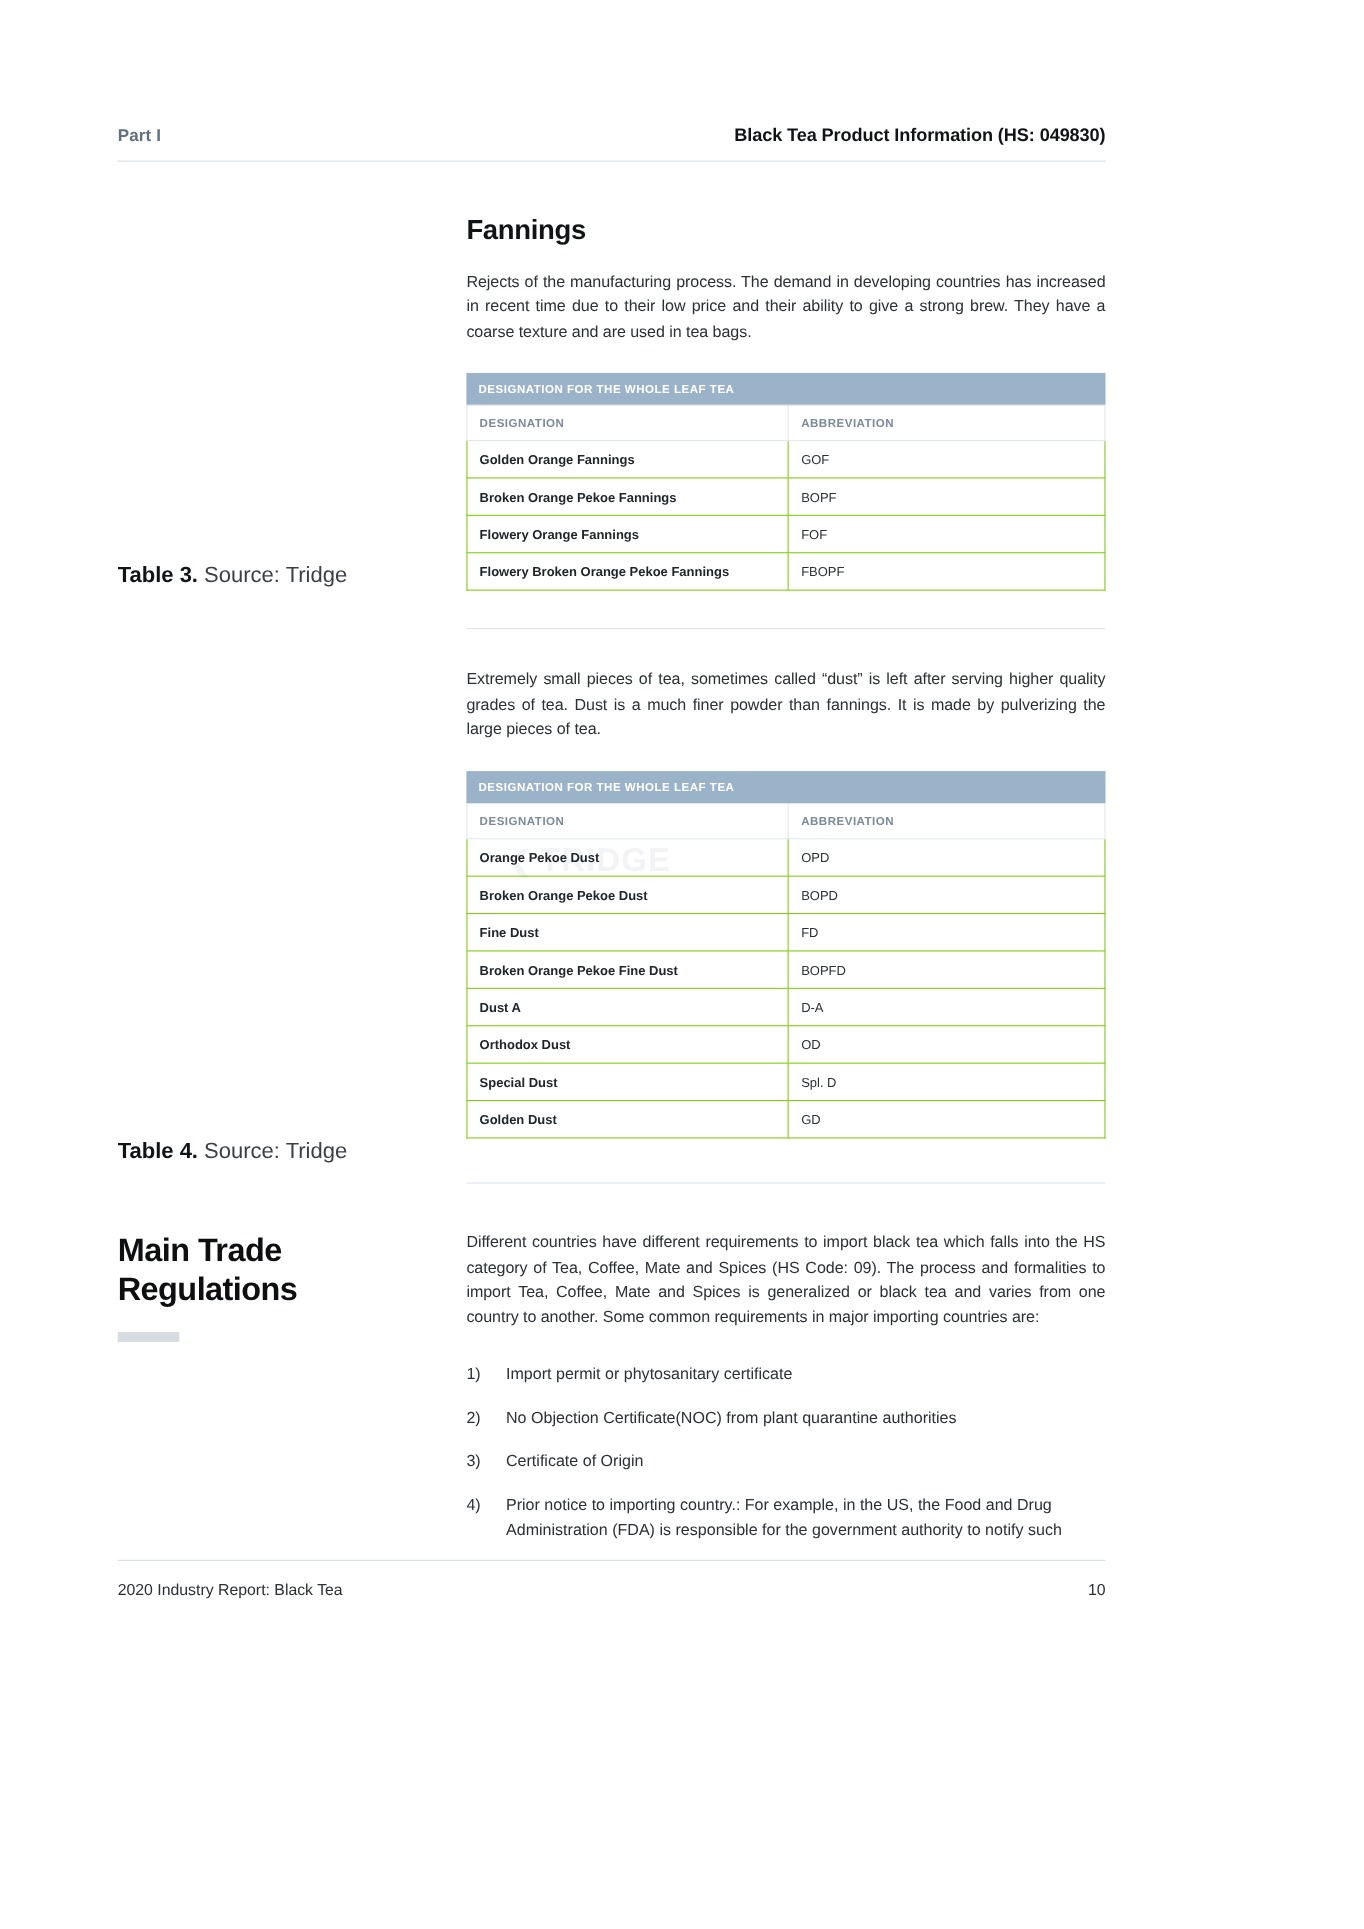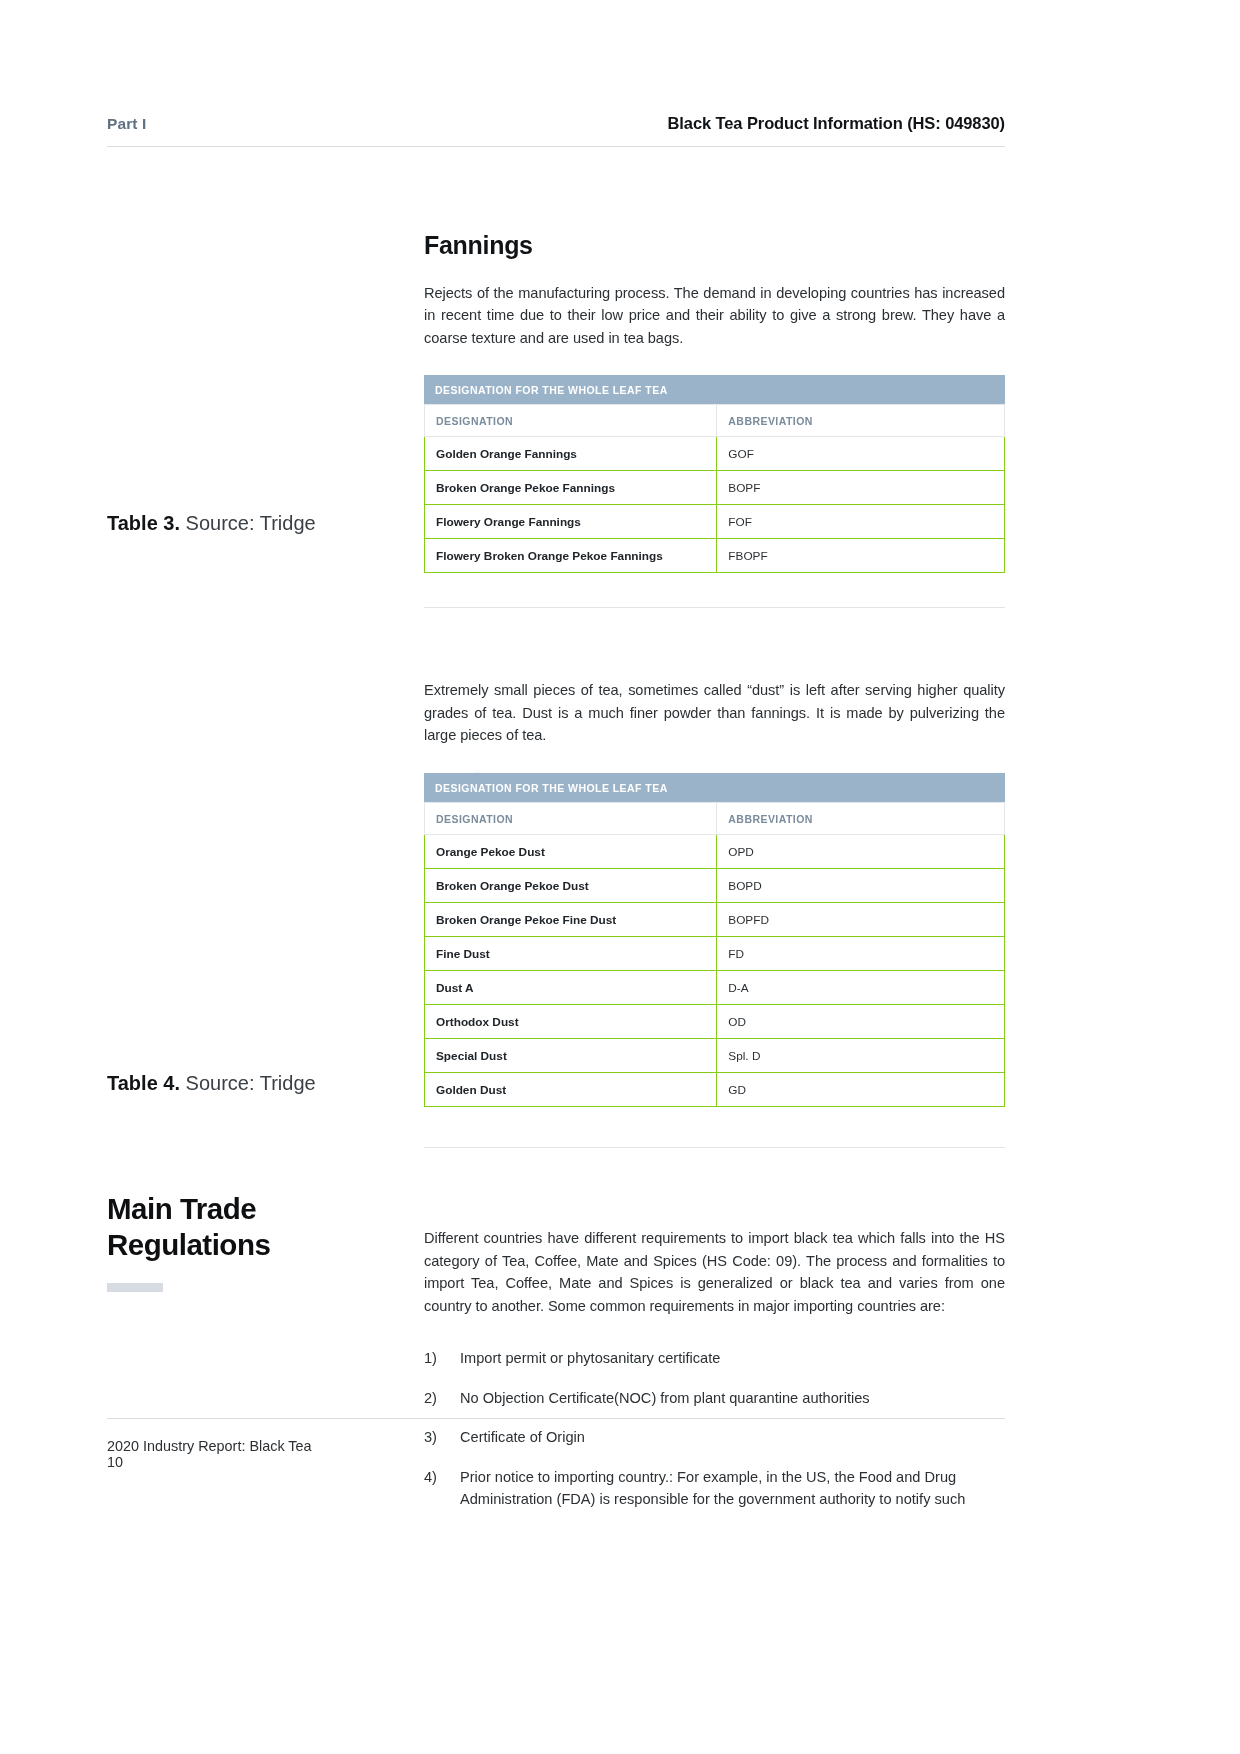--- a/index.html
+++ b/index.html
@@ -66,21 +66,20 @@
     display: flex;
   }
   .gutter {
     width: 317px;
     flex: 0 0 317px;
     position: relative;
   }
   .content {
     flex: 1 1 auto;
     min-width: 0;
-    margin-top: 36px;
   }
 
   
   h2.section-heading {
     margin: 0 0 22px 0;
     font-size: 25px;
     line-height: 1.1;
     font-weight: bold;
     color: #111416;
     letter-spacing: -.3px;
@@ -233,21 +232,20 @@
   .page-footer {
     position: absolute;
     left: 107px;
     top: 1438px;
     width: 898px;
     display: flex;
     align-items: baseline;
     justify-content: space-between;
     font-size: 14.4px;
     color: #2b3034;
-    flex-direction: column;
   }
   .footer-page-number {
     font-size: 14.4px;
     color: #2b3034;
   }
 </style>
 </head>
 <body>
 
 <div class="page">
@@ -337,26 +335,26 @@
           <tbody>
             <tr>
               <td class="designation">Orange Pekoe Dust</td>
               <td class="abbreviation">OPD</td>
             </tr>
             <tr>
               <td class="designation">Broken Orange Pekoe Dust</td>
               <td class="abbreviation">BOPD</td>
             </tr>
             <tr>
+              <td class="designation">Fine Dust</td>
+              <td class="abbreviation">FD</td>
+            </tr>
+            <tr>
               <td class="designation">Broken Orange Pekoe Fine Dust</td>
               <td class="abbreviation">BOPFD</td>
-            </tr>
-            <tr>
-              <td class="designation">Fine Dust</td>
-              <td class="abbreviation">FD</td>
             </tr>
             <tr>
               <td class="designation">Dust A</td>
               <td class="abbreviation">D-A</td>
             </tr>
             <tr>
               <td class="designation">Orthodox Dust</td>
               <td class="abbreviation">OD</td>
             </tr>
             <tr>

